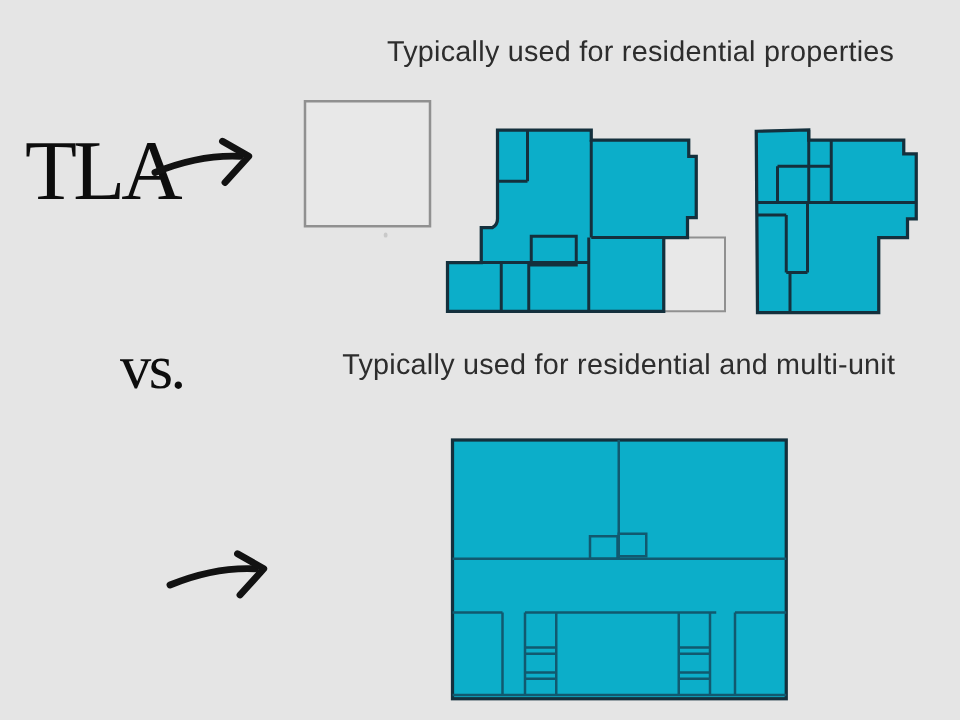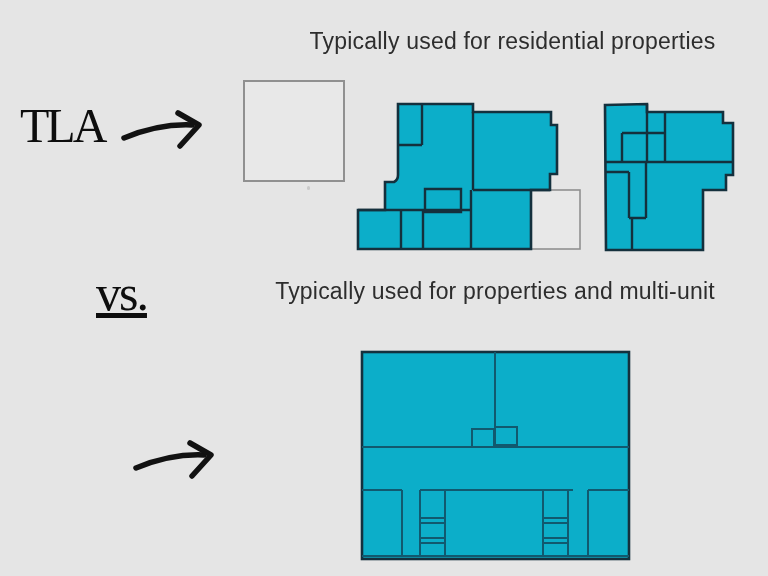--- a/index.html
+++ b/index.html
@@ -17,35 +17,34 @@
     font-weight:500;
     text-align:center;
     letter-spacing:0.2px;
   }
   .caption-top{left:250px;top:28px;width:525px;}
   .caption-bottom{left:235px;top:276px;width:520px;line-height:31px;}
   .big-label{
     position:absolute;
     font-family:"Liberation Serif", serif;
     color:#0d0d0d;
-    font-size:48px;
+    font-size:68px;
     letter-spacing:-3px;
     line-height:1;
   }
   .tla{left:20px;top:102px;}
   .gba{left:24px;top:428px;}
   .vs{
     position:absolute;
     left:96px;top:268px;
     font-family:"Liberation Serif", serif;
     color:#0d0d0d;
     font-size:50px;
     letter-spacing:-2px;
     line-height:1;
-    text-decoration:underline;
   }
   .arrow{position:absolute;}
   .arrow path{
     stroke:#121212;stroke-width:5.5;fill:none;
     stroke-linecap:round;stroke-linejoin:round;
   }
   .tla-arrow{left:120px;top:107px;}
   .gba-arrow{left:132px;top:437px;}
   .gray-square{
     position:absolute;
@@ -105,21 +104,21 @@
     <path class="wall" d="M7,64 L135,64"></path>
     <path class="wall" d="M49,6 L49,64 M67,14 L67,64"></path>
     <path class="wall" d="M24,35 L67,35 M24,35 L24,64"></path>
     <path class="wall" d="M8,74 L31,74 M31,74 L31,120 M48,64 L48,120 M31,120 L48,120"></path>
     <path class="wall" d="M34,120 L34,152"></path>
   </svg>
 
   <div class="vs">vs.</div>
 
   <div class="caption caption-bottom">
-    <div>Typically used for properties and multi-unit</div>
+    <div>Typically used for residential and multi-unit</div>
   </div>
 
 
   <svg class="arrow gba-arrow" width="92" height="42" viewBox="0 0 92 42">
     <path d="M4,31 C26,22 50,17 72,18"></path>
     <path d="M58,6 L79,18 L60,39"></path>
   </svg>
 
   <svg class="plan plan-gba" width="272" height="212" viewBox="0 0 272 212">
     <rect class="gbaouter" x="2" y="2" width="267" height="207"></rect>

